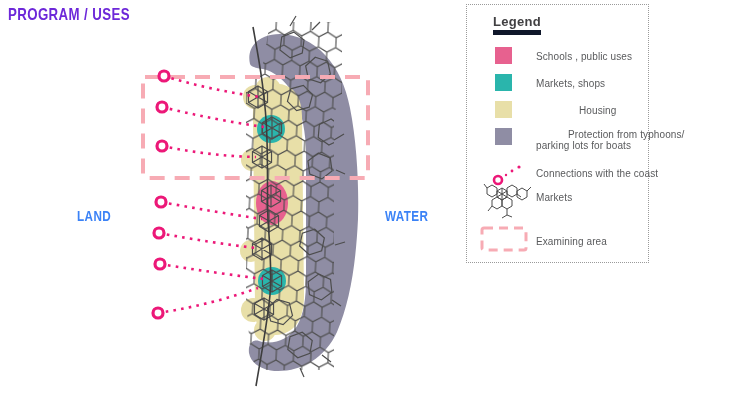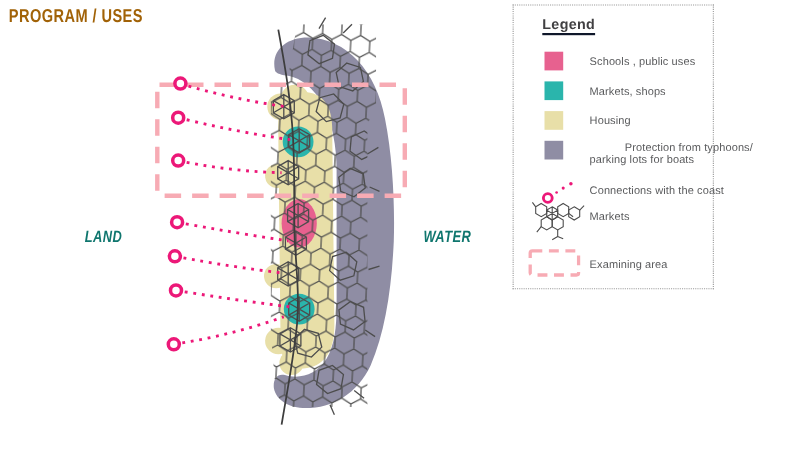--- a/index.html
+++ b/index.html
@@ -5,42 +5,41 @@
   html,body{margin:0;padding:0;}
   body{
     width:730px;height:411px;position:relative;overflow:hidden;
     background:#ffffff;
     font-family:"Liberation Sans", sans-serif;
   }
   .abs{position:absolute;}
   
   .big-title{
     left:8px;top:5px;
-    font-size:17px;font-weight:700;color:#a16207;letter-spacing:.5px;
+    font-size:17px;font-weight:700;color:#6d28d9;letter-spacing:.5px;
     white-space:nowrap;
   }
   .side-label{
-    font-size:15px;font-weight:700;color:#0f766e;letter-spacing:.5px;
+    font-size:15px;font-weight:700;color:#3b82f6;letter-spacing:.5px;
     white-space:nowrap;
-    font-style:italic;
   }
   .cond{display:inline-block;transform:scaleX(.78);transform-origin:0 50%;}
   
   #diagram{left:0;top:0;}
   .lat{stroke:#4d4d4d;fill:none;stroke-width:1.2px;}
   .latline{stroke:#4d4d4d;fill:none;stroke-width:1.1px;}
   
   .legend{
     left:466px;top:4px;width:183px;height:259px;
     border:1px dotted #9a9a9a;background:#fff;box-sizing:border-box;
   }
   .legend-title{
     left:26px;top:9px;
     font-size:13px;font-weight:700;color:#414042;letter-spacing:.3px;
-    border-bottom:2px solid #0f172a;padding-bottom:1px;
+    border-bottom:5px solid #0f172a;padding-bottom:1px;
   }
   .sw{width:17px;height:17px;left:28px;}
   .lg-label{
     left:69px;font-size:10px;color:#595a5c;letter-spacing:.1px;white-space:nowrap;text-align:right;
   }
 </style>
 </head>
 <body>
 
 <svg id="diagram" class="abs" width="730" height="411" viewBox="0 0 730 411">
@@ -144,21 +143,21 @@
     <span class="abs lg-label" style="top:46px;">Schools , public uses</span>
   </div>
 
   <div>
     <span class="abs sw" style="top: 69px; background-color: rgb(42, 181, 172);"></span>
     <span class="abs lg-label" style="top:73px;">Markets, shops</span>
   </div>
 
   <div>
     <span class="abs sw" style="top: 96px; background-color: rgb(232, 223, 168);"></span>
-    <span class="abs lg-label" style="top:100px;">Housing</span>
+    <span class="abs lg-label" style="top:100px;margin-left:43px;">Housing</span>
   </div>
 
   <div>
     <span class="abs sw" style="top: 123px; background-color: rgb(143, 141, 164);"></span>
     <span class="abs lg-label" style="top:124px;padding-left:32px;">Protection from typhoons/</span>
     <span class="abs lg-label" style="top:135px;">parking lots for boats</span>
   </div>
 
   <div>
     <svg class="abs" style="left:24px;top:158px;" width="34" height="24" viewBox="0 0 34 24">

